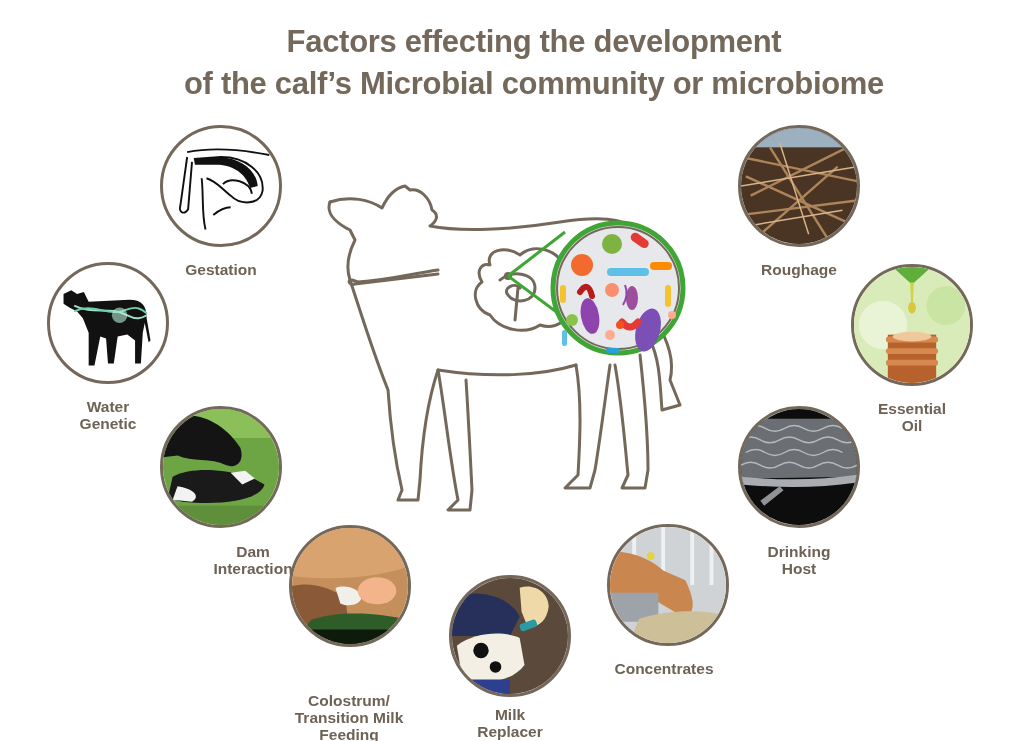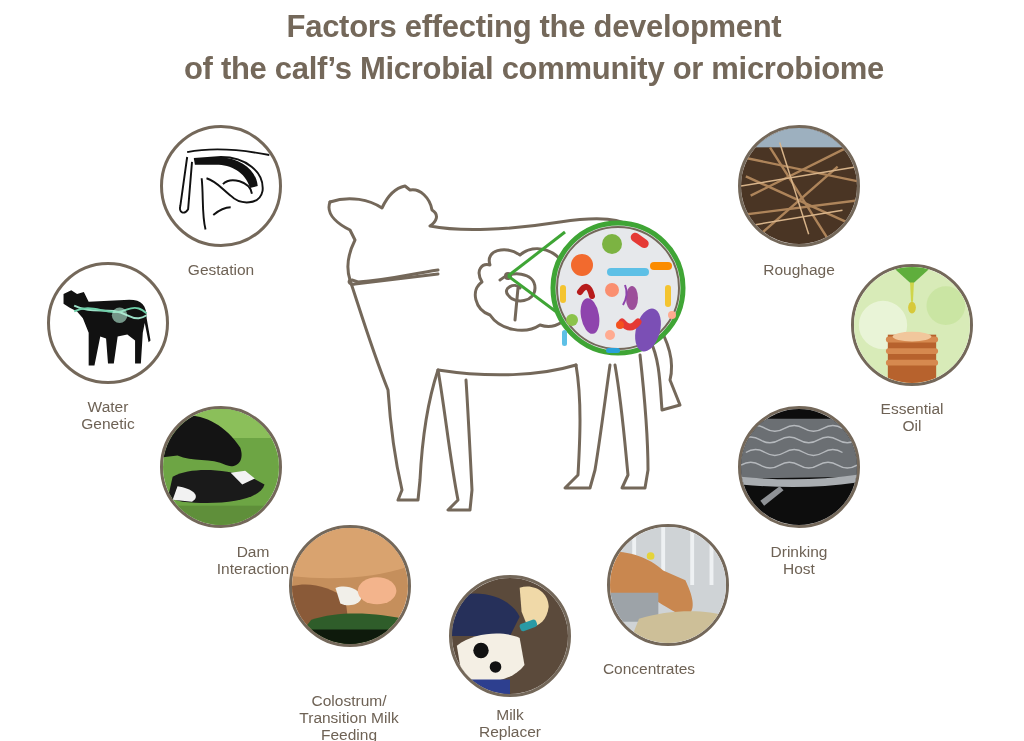--- a/index.html
+++ b/index.html
@@ -1,32 +1,32 @@
 <!DOCTYPE html>
 <html><head>
   <meta charset="utf-8">
   <style>
     * { box-sizing: border-box; margin: 0; padding: 0; }
     html, body { width: 1024px; height: 741px; background: #ffffff; overflow: hidden; }
     body { position: relative; font-family: "Liberation Sans", sans-serif; color: #6e6255; }
     .title {
-      position: absolute; left: 0; top: 6px; width: 1024px; text-align: center;
+      position: absolute; left: 0; top: 21px; width: 1024px; text-align: center;
       font-weight: bold; font-size: 31px; line-height: 42px; color: #74685a;
       letter-spacing: -0.3px;
       padding-left: 44px;
     }
     .title span { display: block; }
     .circle {
       position: absolute; border-radius: 50%; border: 3px solid #74685a;
       overflow: hidden; background: #fff;
     }
     .circle svg { width: 100%; height: 100%; display: block; }
     .label {
       position: absolute; text-align: center; font-size: 15.5px; line-height: 17px;
-      color: #6e6255; white-space: nowrap; transform: translateX(-50%);
+      color: #6e6255; white-space: nowrap; transform: translateX(-50%); font-weight: bold;
     }
     .label span { display: block; }
     .calf { position: absolute; left: 310px; top: 170px; width: 400px; height: 350px; }
     .calf svg { width: 100%; height: 100%; }
   </style>
 </head>
 <body>
 
 <div class="title">
   <span>Factors effecting the development</span>
@@ -176,21 +176,21 @@
         <line x1="55" y1="0" x2="55" y2="60"></line>
       <line x1="85" y1="0" x2="85" y2="60"></line>
         <line x1="105" y1="0" x2="105" y2="60"></line>
     </g>
     <path d="M0,25 C25,25 45,35 55,45 L78,55 C85,70 90,85 80,92 C70,92 55,80 40,72 L0,70 Z" fill="#c9874f"></path>
     <circle cx="42" cy="30" r="4" fill="#e4d33a"></circle>
     <rect x="0" y="68" width="50" height="30" fill="#9da3a8"></rect>
     <path d="M30,95 C60,85 100,85 120,92 L120,120 L20,120 Z" fill="#cdbf98"></path>
   </svg>
 </div>
-<div class="label" style="left:649px; top:660px;">
+<div class="label" style="left:664px; top:660px;">
   <span>Concentrates</span>
 </div>
 
 <div class="circle" style="left:738px; top:406px; width:122px; height:122px;">
   <svg viewBox="0 0 120 120" preserveAspectRatio="none">
     <rect width="120" height="120" fill="#0d0d0d"></rect>
     <path d="M0,10 L120,10 L120,70 L0,72 Z" fill="#6b6f73"></path>
     <g stroke="#c9ccd0" stroke-width="1.5" fill="none" opacity="0.8">
       <path d="M5,20 q10,-6 20,0 t20,0 t20,0 t20,0 t20,0"></path>
       <path d="M0,32 q10,-6 20,0 t20,0 t20,0 t20,0 t20,0 t20,0"></path>

